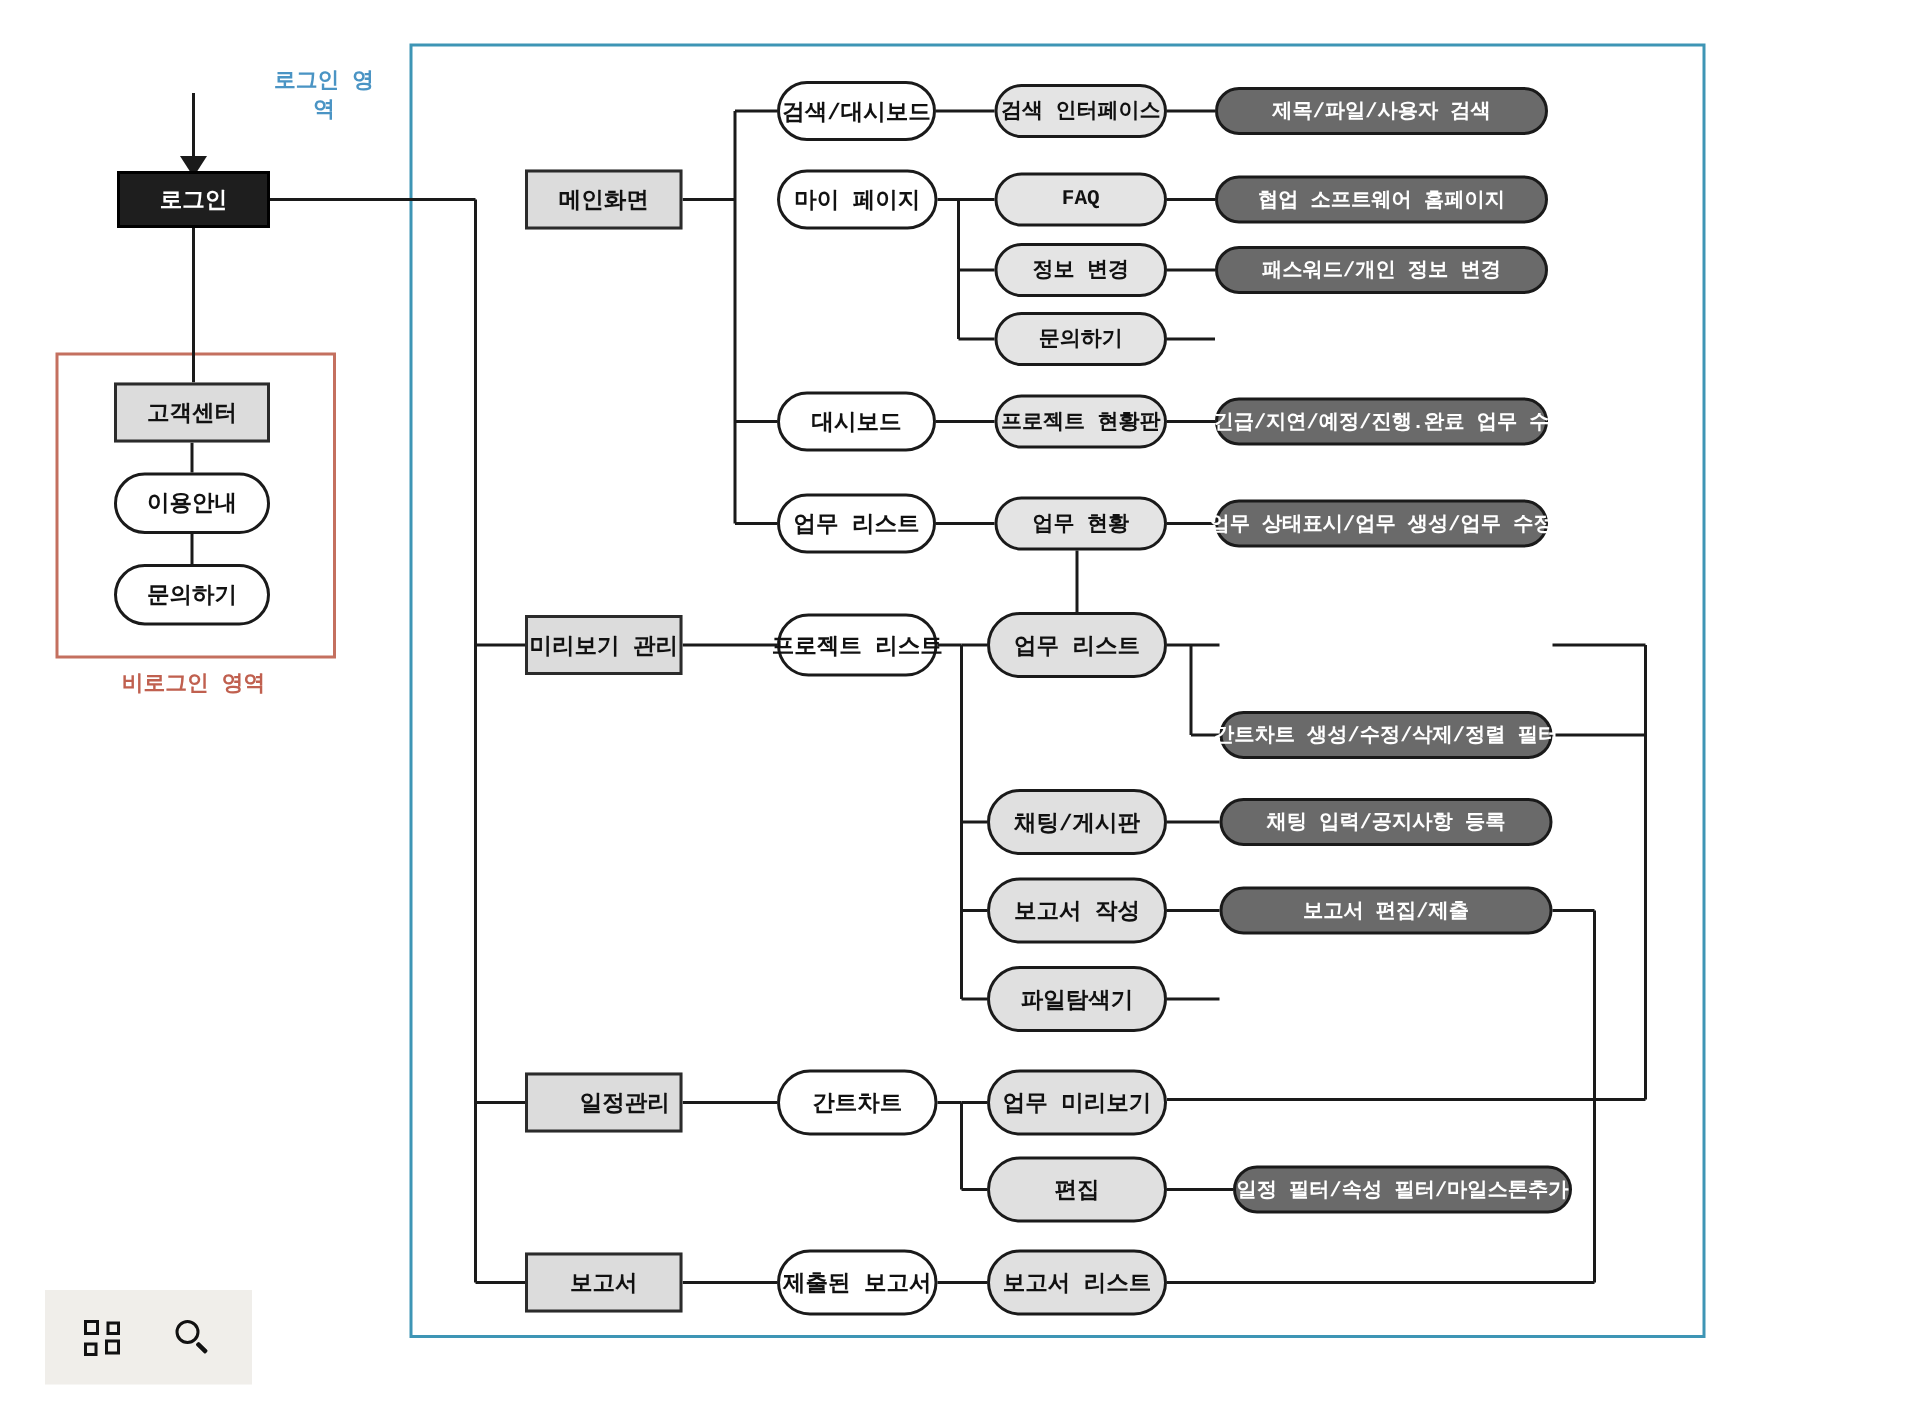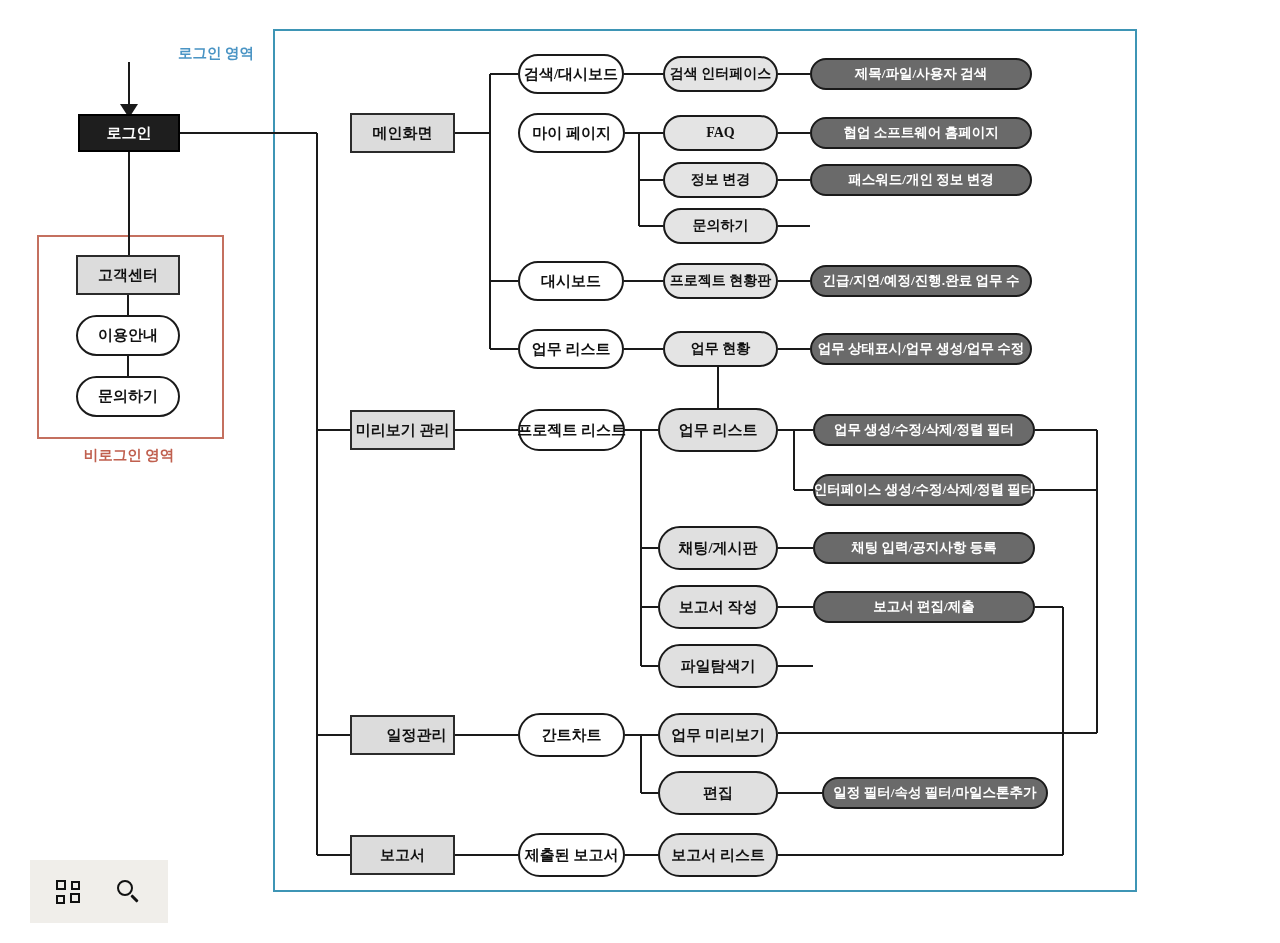--- a/index.html
+++ b/index.html
@@ -1,18 +1,18 @@
 <!DOCTYPE html>
 <html><head>
 <meta charset="utf-8">
 <style>
   html,body{margin:0;padding:0;background:#ffffff;}
   #stage{
     position:relative;width:1184px;height:943px;background:#ffffff;overflow:hidden;
-    font-family:Liberation Serif, serif;color:#111;
+    font-family:Liberation Mono, monospace;color:#111;
   }
   .region{position:absolute;background:transparent;}
   .blue-box{border:2px solid #3e95b5;}
   .red-box{border:2px solid #c4705f;}
   .area-label{position:absolute;font-size:14.5px;font-weight:600;text-align:center;letter-spacing:0;}
   .blue-label{color:#4a94c4;}
   .red-label{color:#c0604f;}
   svg.lines{position:absolute;left:0;top:0;pointer-events:none;}
   .node{
     position:absolute;display:flex;align-items:center;justify-content:center;
@@ -141,22 +141,21 @@
   <div class="node light-pill-lg" style="left:658px;top:644px;width:120px;height:44px;">파일탐색기</div>
   <div class="node light-pill-lg" style="left:658px;top:713px;width:120px;height:44px;">업무 미리보기</div>
   <div class="node light-pill-lg" style="left:658px;top:771px;width:120px;height:44px;">편집</div>
   <div class="node light-pill-lg" style="left:658px;top:833px;width:120px;height:44px;">보고서 리스트</div>
 
   <div class="node dark-pill" style="left:810px;top:117px;width:222px;height:32px;">협업 소프트웨어 홈페이지</div>
   <div class="node dark-pill" style="left:810px;top:58px;width:222px;height:32px;">제목/파일/사용자 검색</div>
   <div class="node dark-pill" style="left:810px;top:164px;width:222px;height:32px;">패스워드/개인 정보 변경</div>
   <div class="node dark-pill" style="left:810px;top:265px;width:222px;height:32px;">긴급/지연/예정/진행.완료 업무 수</div>
   <div class="node dark-pill" style="left:810px;top:333px;width:222px;height:32px;">업무 상태표시/업무 생성/업무 수정</div>
-  <div class="node dark-pill" style="left:813px;top:414px;width:222px;height:32px;">업무 생성/수정/삭제/정렬 필터</div>
-  <div class="node dark-pill" style="left:813px;top:474px;width:222px;height:32px;">인터페이스 생성/수정/삭제/정렬 필터</div>
+  <div class="node dark-pill" style="left:813px;top:474px;width:222px;height:32px;">간트차트 생성/수정/삭제/정렬 필터</div>
   <div class="node dark-pill" style="left:813px;top:532px;width:222px;height:32px;">채팅 입력/공지사항 등록</div>
   <div class="node dark-pill" style="left:813px;top:591px;width:222px;height:32px;">보고서 편집/제출</div>
   <div class="node dark-pill" style="left:822px;top:777px;width:226px;height:32px;">일정 필터/속성 필터/마일스톤추가</div>
 
   <div class="toolbar">
     <div class="grid-icon">
       <span class="tl"></span>
         <span class="tr"></span>
         <span class="bl"></span>
         <span class="br"></span>

